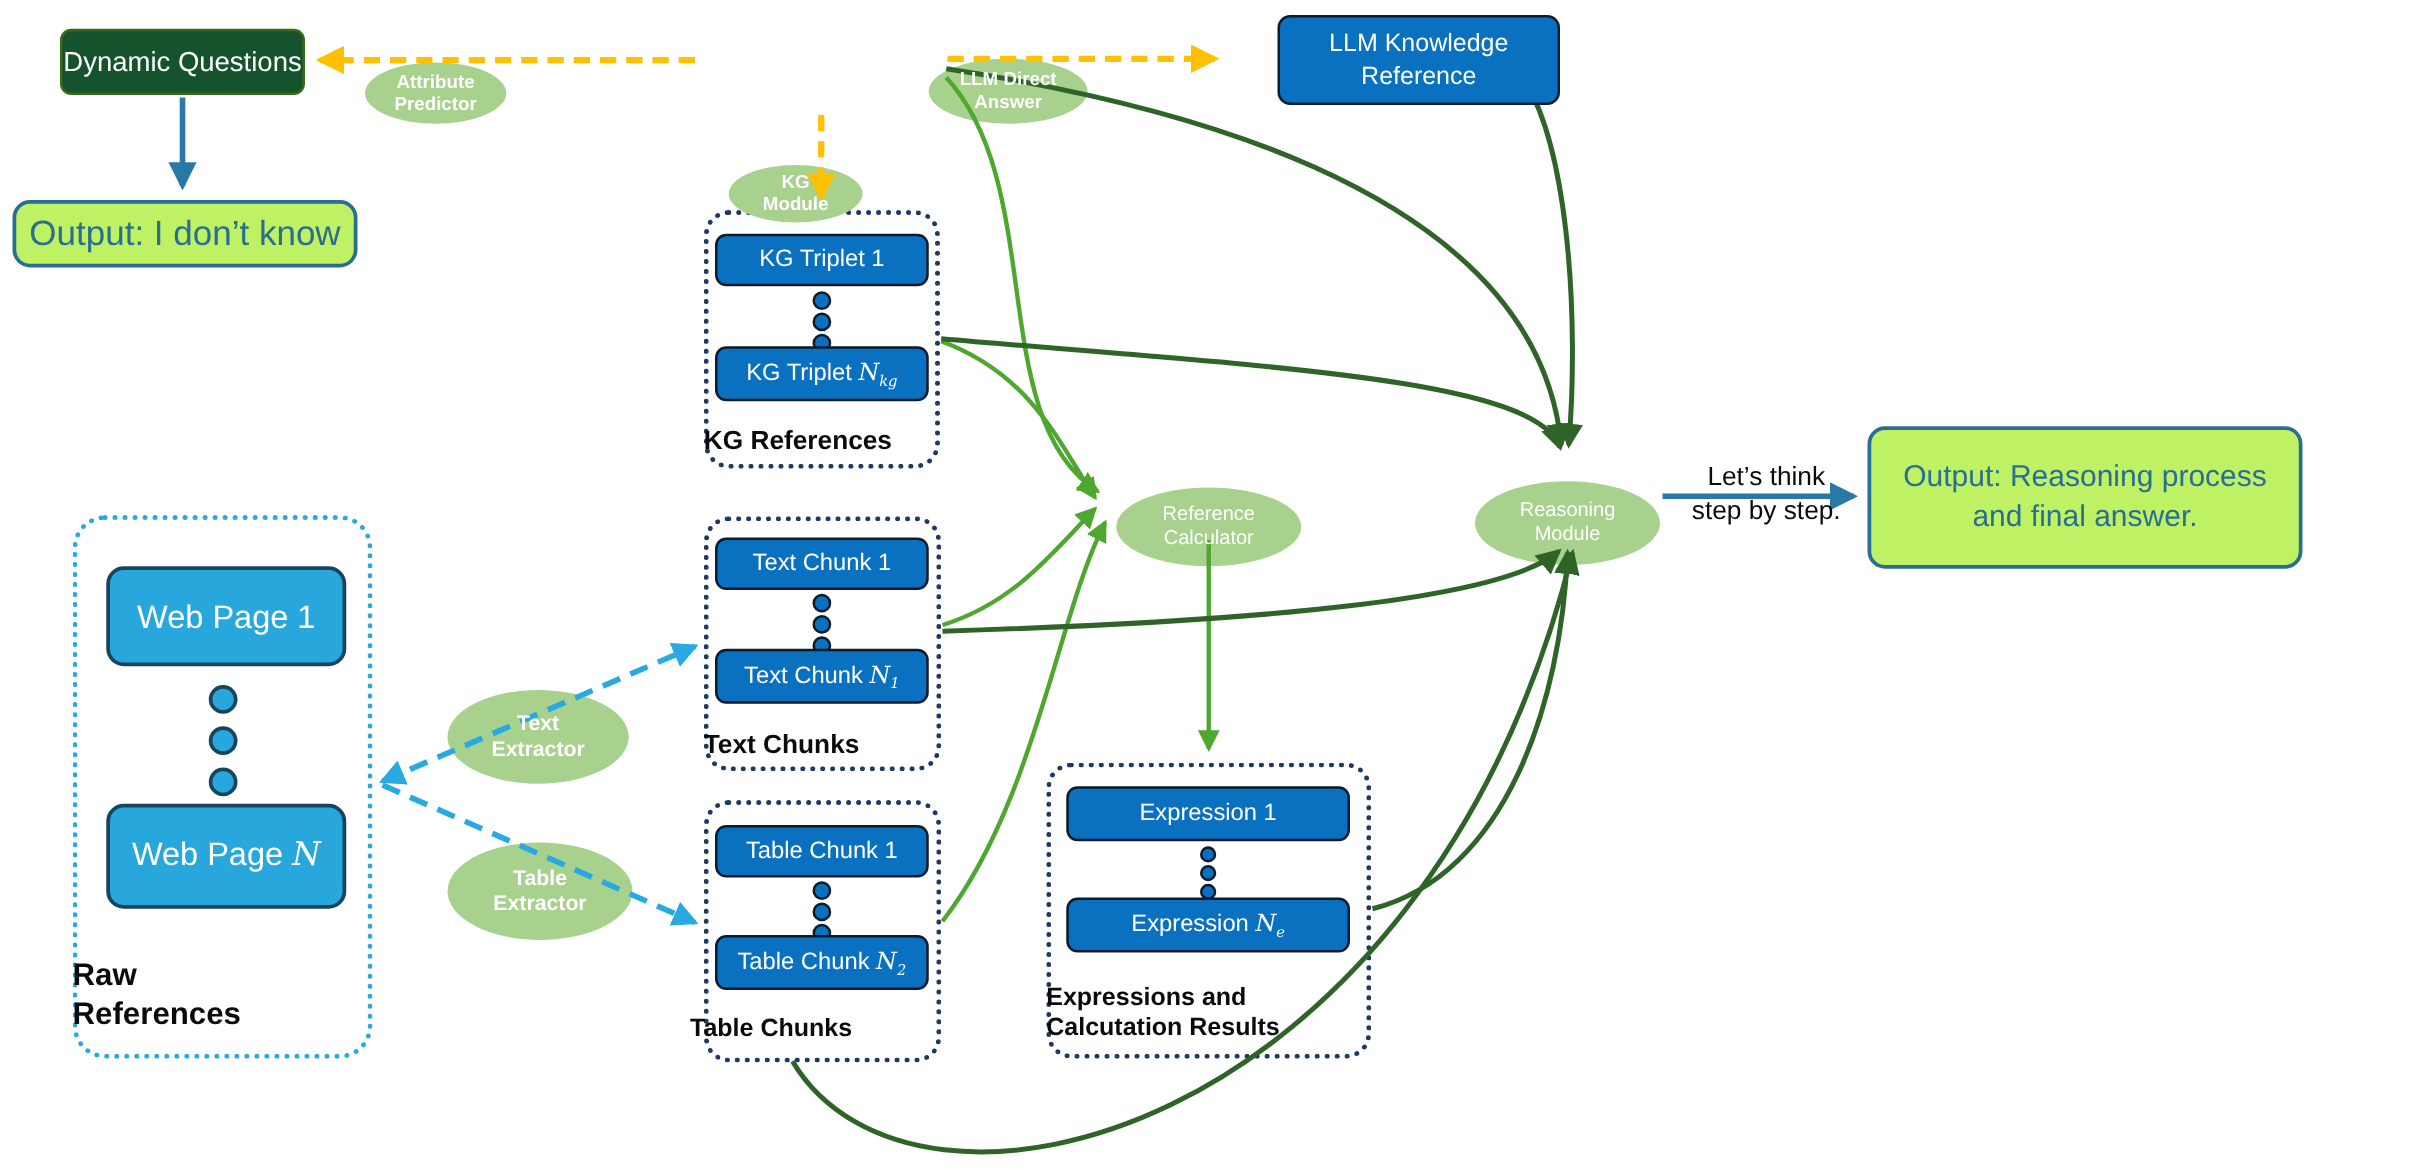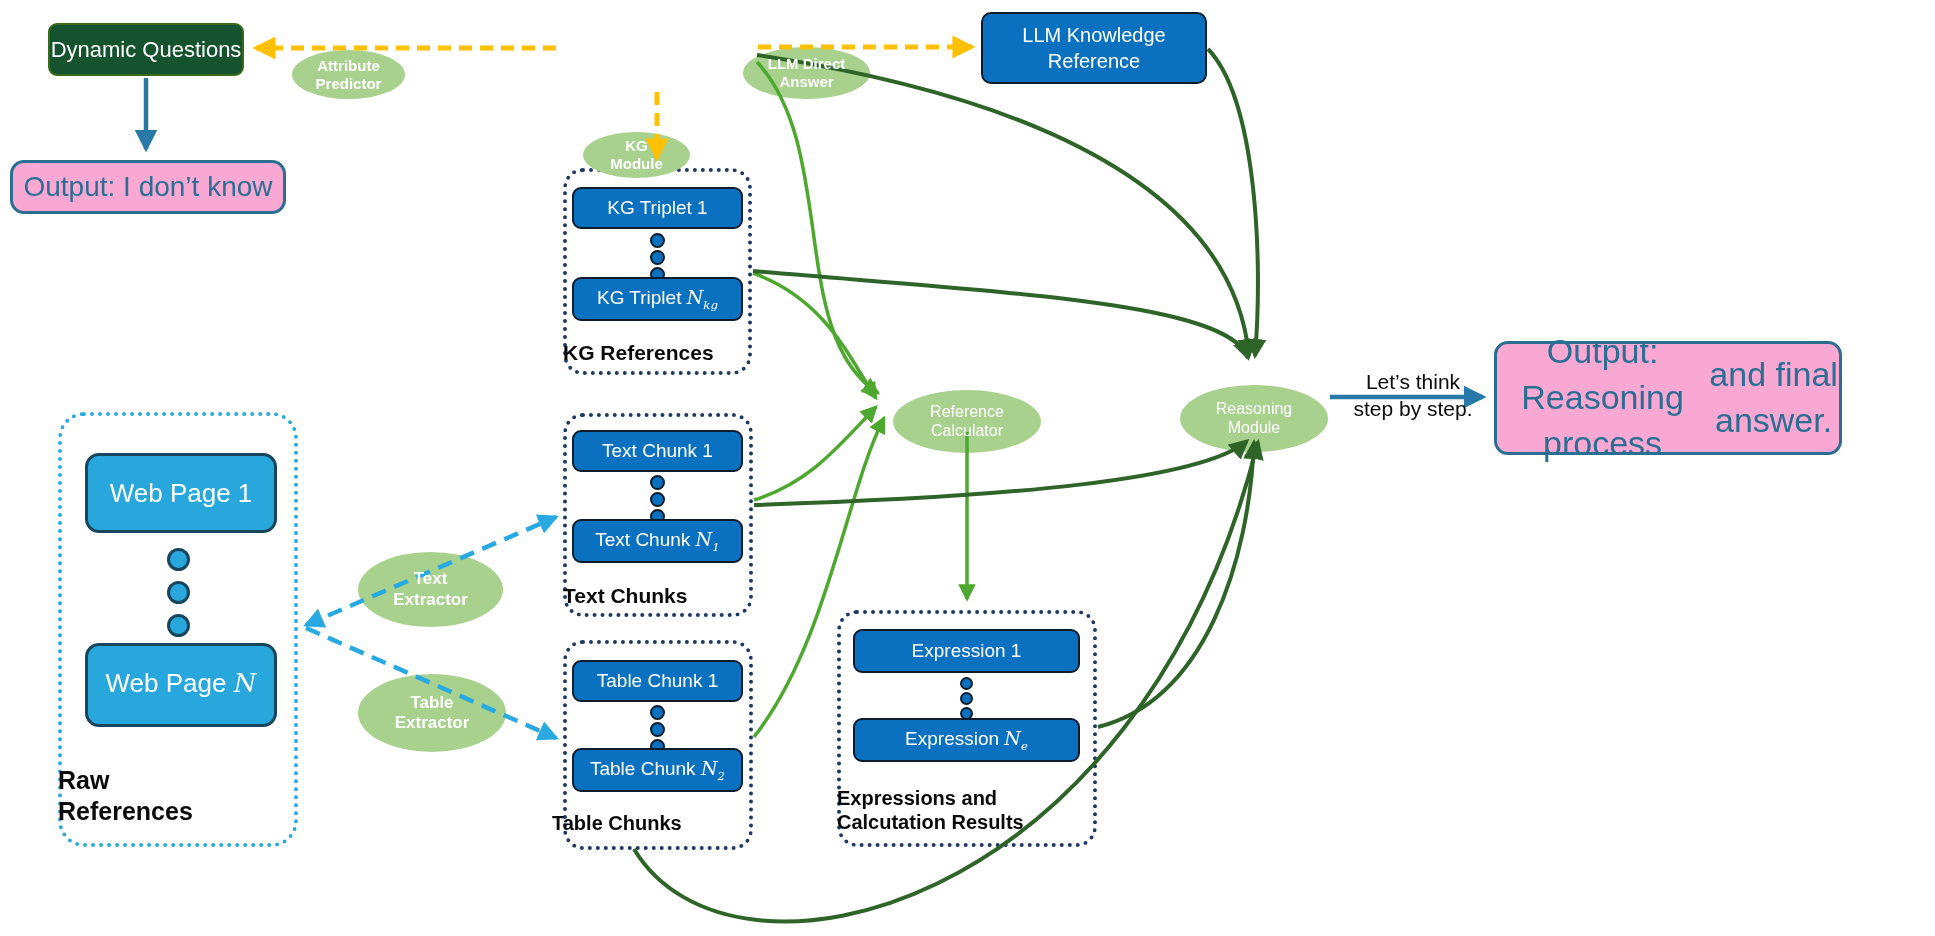--- a/index.html
+++ b/index.html
@@ -10,26 +10,26 @@
   #wires{position:absolute;left:0;top:0;z-index:2;pointer-events:none;}
   .box{
     position:absolute;display:flex;align-items:center;justify-content:center;
     text-align:center;z-index:3;box-sizing:border-box;
   }
   .query{background:#FFC000;border:4px solid #7B3A10;border-radius:16px;
     font-size:34px;font-weight:bold;color:#000;}
   .greenbox{background:#14532d;border:2.5px solid #396A19;border-radius:9px;
     color:#fff;font-size:22px;}
   .bluebig{background:#0A70C0;border:2.5px solid #0d1b2a;border-radius:10px;
-    color:#fff;font-size:20px;line-height:1.3;}
+    color:#fff;font-size:20px;line-height:1.3;margin-left:41px;}
   .item{background:#0A70C0;border:2px solid #0d1b2a;border-radius:9px;
     color:#fff;font-size:19px;}
   .webpage{background:#28A7DC;border:3px solid #16455C;border-radius:14px;
     color:#fff;font-size:26px;}
-  .outbox{background:#f9a8d4;border:3.5px solid #2A6E91;border-radius:14px;color:#2A6E91;}
+  .outbox{background:#bef264;border:3.5px solid #2A6E91;border-radius:14px;color:#2A6E91;}
   .grp{position:absolute;border:4px dotted #1F3864;border-radius:20px;z-index:1;box-sizing:border-box;background:transparent;}
   .grp.cyan{border-color:#29A9E1;border-radius:26px;}
   .grp-label{position:absolute;z-index:3;font-weight:bold;color:#0b0b0b;text-align:left;}
   .grp-label span{display:block;}
   .ell{position:absolute;display:flex;align-items:center;justify-content:center;margin-top:22px;}
   .ell-fill{position:absolute;inset:0;border-radius:50%;background:#A9D18E;z-index:1;}
   .ell-txt{position:relative;z-index:3;color:#ffffff;text-align:center;line-height:1.18;}
   .ell-txt span{display:block;}
   .dots{position:absolute;display:flex;flex-direction:column;z-index:3;}
   .dot{border-radius:50%;background:#0A70C0;border:2px solid #0d1b2a;box-sizing:border-box;}
@@ -149,21 +149,21 @@
     <path d="M1330,397 L1483,397" stroke="#2878A8" stroke-width="4.5" fill="none" marker-end="url(#aB)"></path>
   </svg>
 
   <div class="box greenbox" style="left:48px;top:23px;width:196px;height:53px">Dynamic Questions</div>
 
 
   <div class="box bluebig" style="left:981px;top:12px;width:226px;height:72px;padding:0 18px">LLM Knowledge Reference</div>
 
   <div class="box outbox" style="left:10px;top:160px;width:276px;height:54px;font-size:28px">Output: I don’t know</div>
 
-  <div class="box outbox out-text" style="left:1494px;top:341px;width:348px;height:114px;font-size:34px;line-height:1.35;">
+  <div class="box outbox out-text" style="left:1494px;top:341px;width:348px;height:114px;font-size:24px;line-height:1.35;flex-direction:column">
     <span>Output: Reasoning process</span>
     <span>and final answer.</span>
   </div>
 
   <div class="box item" style="left:572px;top:187px;width:171px;height:42px">KG Triplet 1</div>
   <div class="dots" style="left:650px;top:232px">
     <i class="dot sm"></i>
       <i class="dot sm"></i>
       <i class="dot sm"></i>
   </div>

